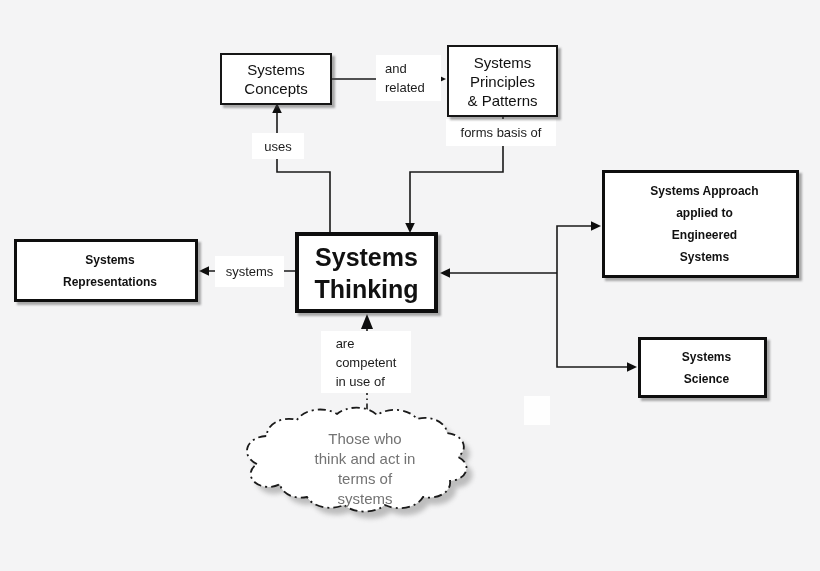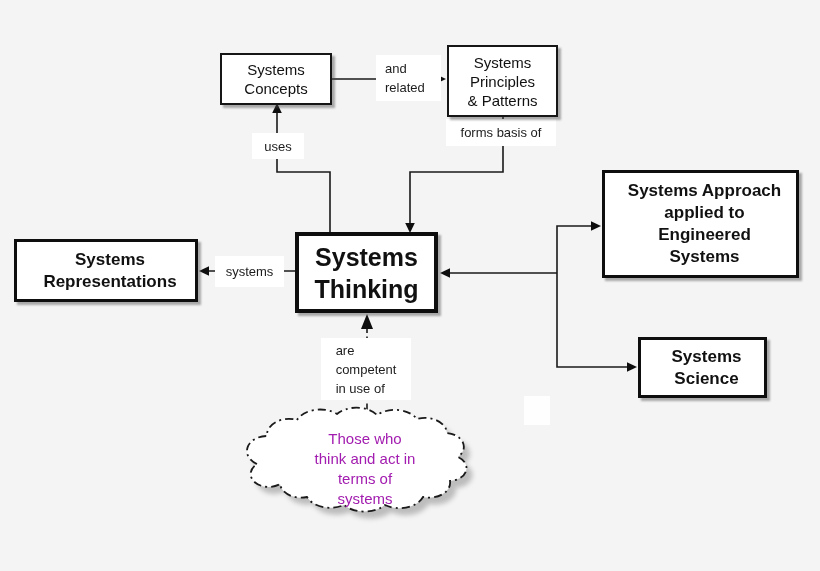--- a/index.html
+++ b/index.html
@@ -9,31 +9,31 @@
     background:#f4f4f5;
   }
   .wires{position:absolute;left:0;top:0;}
   .node{
     position:absolute;box-sizing:border-box;background:#ffffff;
     display:flex;align-items:center;justify-content:center;text-align:center;
     color:#111;white-space:pre-line;
     box-shadow:3px 3px 2px rgba(75,75,75,0.45);
   }
   .node.thin{border:2px solid #161616;font-size:15px;line-height:19px;}
-  .node.thick{border:3.5px solid #0e0e0e;font-weight:bold;font-size:17px;line-height:22px;padding-left:8px;}
+  .node.thick{border:3.5px solid #0e0e0e;font-weight:bold;font-size:12px;line-height:22px;padding-left:8px;}
   .node.main{border:4px solid #0e0e0e;font-weight:bold;font-size:25px;line-height:32px;}
   .edge-label{
     position:absolute;box-sizing:border-box;background:#ffffff;
     display:flex;align-items:center;justify-content:center;
     font-size:13px;line-height:19px;color:#1c1c1c;white-space:pre-line;
   }
   .edge-label.leftal{justify-content:flex-start;text-align:left;padding-left:9px;}
   .cloud-text{
     position:absolute;left:264px;top:429px;width:202px;
-    font-size:15px;line-height:20px;text-align:center;color:#a21caf;
+    font-size:15px;line-height:20px;text-align:center;color:#737373;
     white-space:pre-line;
   }
   .white-patch{position:absolute;left:524px;top:396px;width:26px;height:29px;background:#fefefe;}
 </style>
 </head>
 <body>
 
 <div class="canvas">
 
   <svg class="wires" width="820" height="571" viewBox="0 0 820 571">
@@ -96,21 +96,21 @@
                a 21 15 0 0 1 -27 -13
                a 18 13 0 0 1 -23 -20 z"></path>
     </g>
   </svg>
 
   <div class="edge-label leftal" style="left:376px;top:55px;width:65px;height:46px;">and
 related</div>
   <div class="edge-label" style="left:252px;top:133px;width:52px;height:26px;">uses</div>
   <div class="edge-label" style="left:446px;top:119px;width:110px;height:27px;">forms basis of</div>
   <div class="edge-label" style="left:215px;top:256px;width:69px;height:31px;">systems</div>
-  <div class="edge-label" style="left:321px;top:338px;width:90px;height:62px;">are
+  <div class="edge-label" style="left:321px;top:331px;width:90px;height:62px;">are
 competent
 in use of</div>
 
   <div class="white-patch"></div>
 
   <div class="node thin" style="left:220px;top:53px;width:112px;height:52px;">Systems
 Concepts</div>
   <div class="node thin" style="left:447px;top:45px;width:111px;height:72px;">Systems
 Principles
 &amp; Patterns</div>

